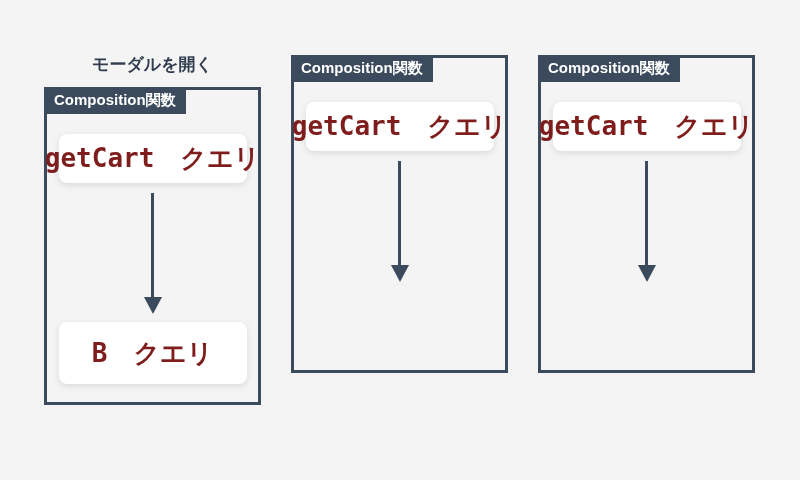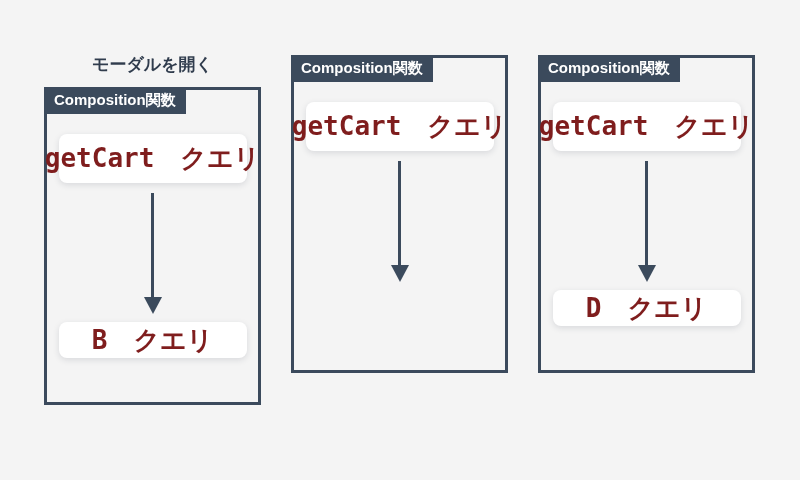--- a/index.html
+++ b/index.html
@@ -93,21 +93,21 @@
   }
   .arrow-head {
     width: 0;
     height: 0;
     border-left: 9px solid transparent;
     border-right: 9px solid transparent;
     border-top: 17px solid #3b4a5c;
   }
   .node-bottom {
     margin-top: 8px;
-    height: 36px;
+    height: 62px;
   }
 </style>
 </head>
 <body>
 
 <div class="canvas">
 
   <div class="column">
     <div class="col-title">モーダルを開く</div>
     <div class="panel">
@@ -133,17 +133,16 @@
   </div>
 
   <div class="column">
     <div class="panel">
       <div class="panel-label">Composition関数</div>
       <div class="node node-top">getCart　クエリ</div>
       <div class="arrow">
         <div class="arrow-line"></div>
         <div class="arrow-head"></div>
       </div>
-      <div class="node node-bottom">D　クエリ</div>
     </div>
   </div>
 
 </div>
 
 </body></html>

